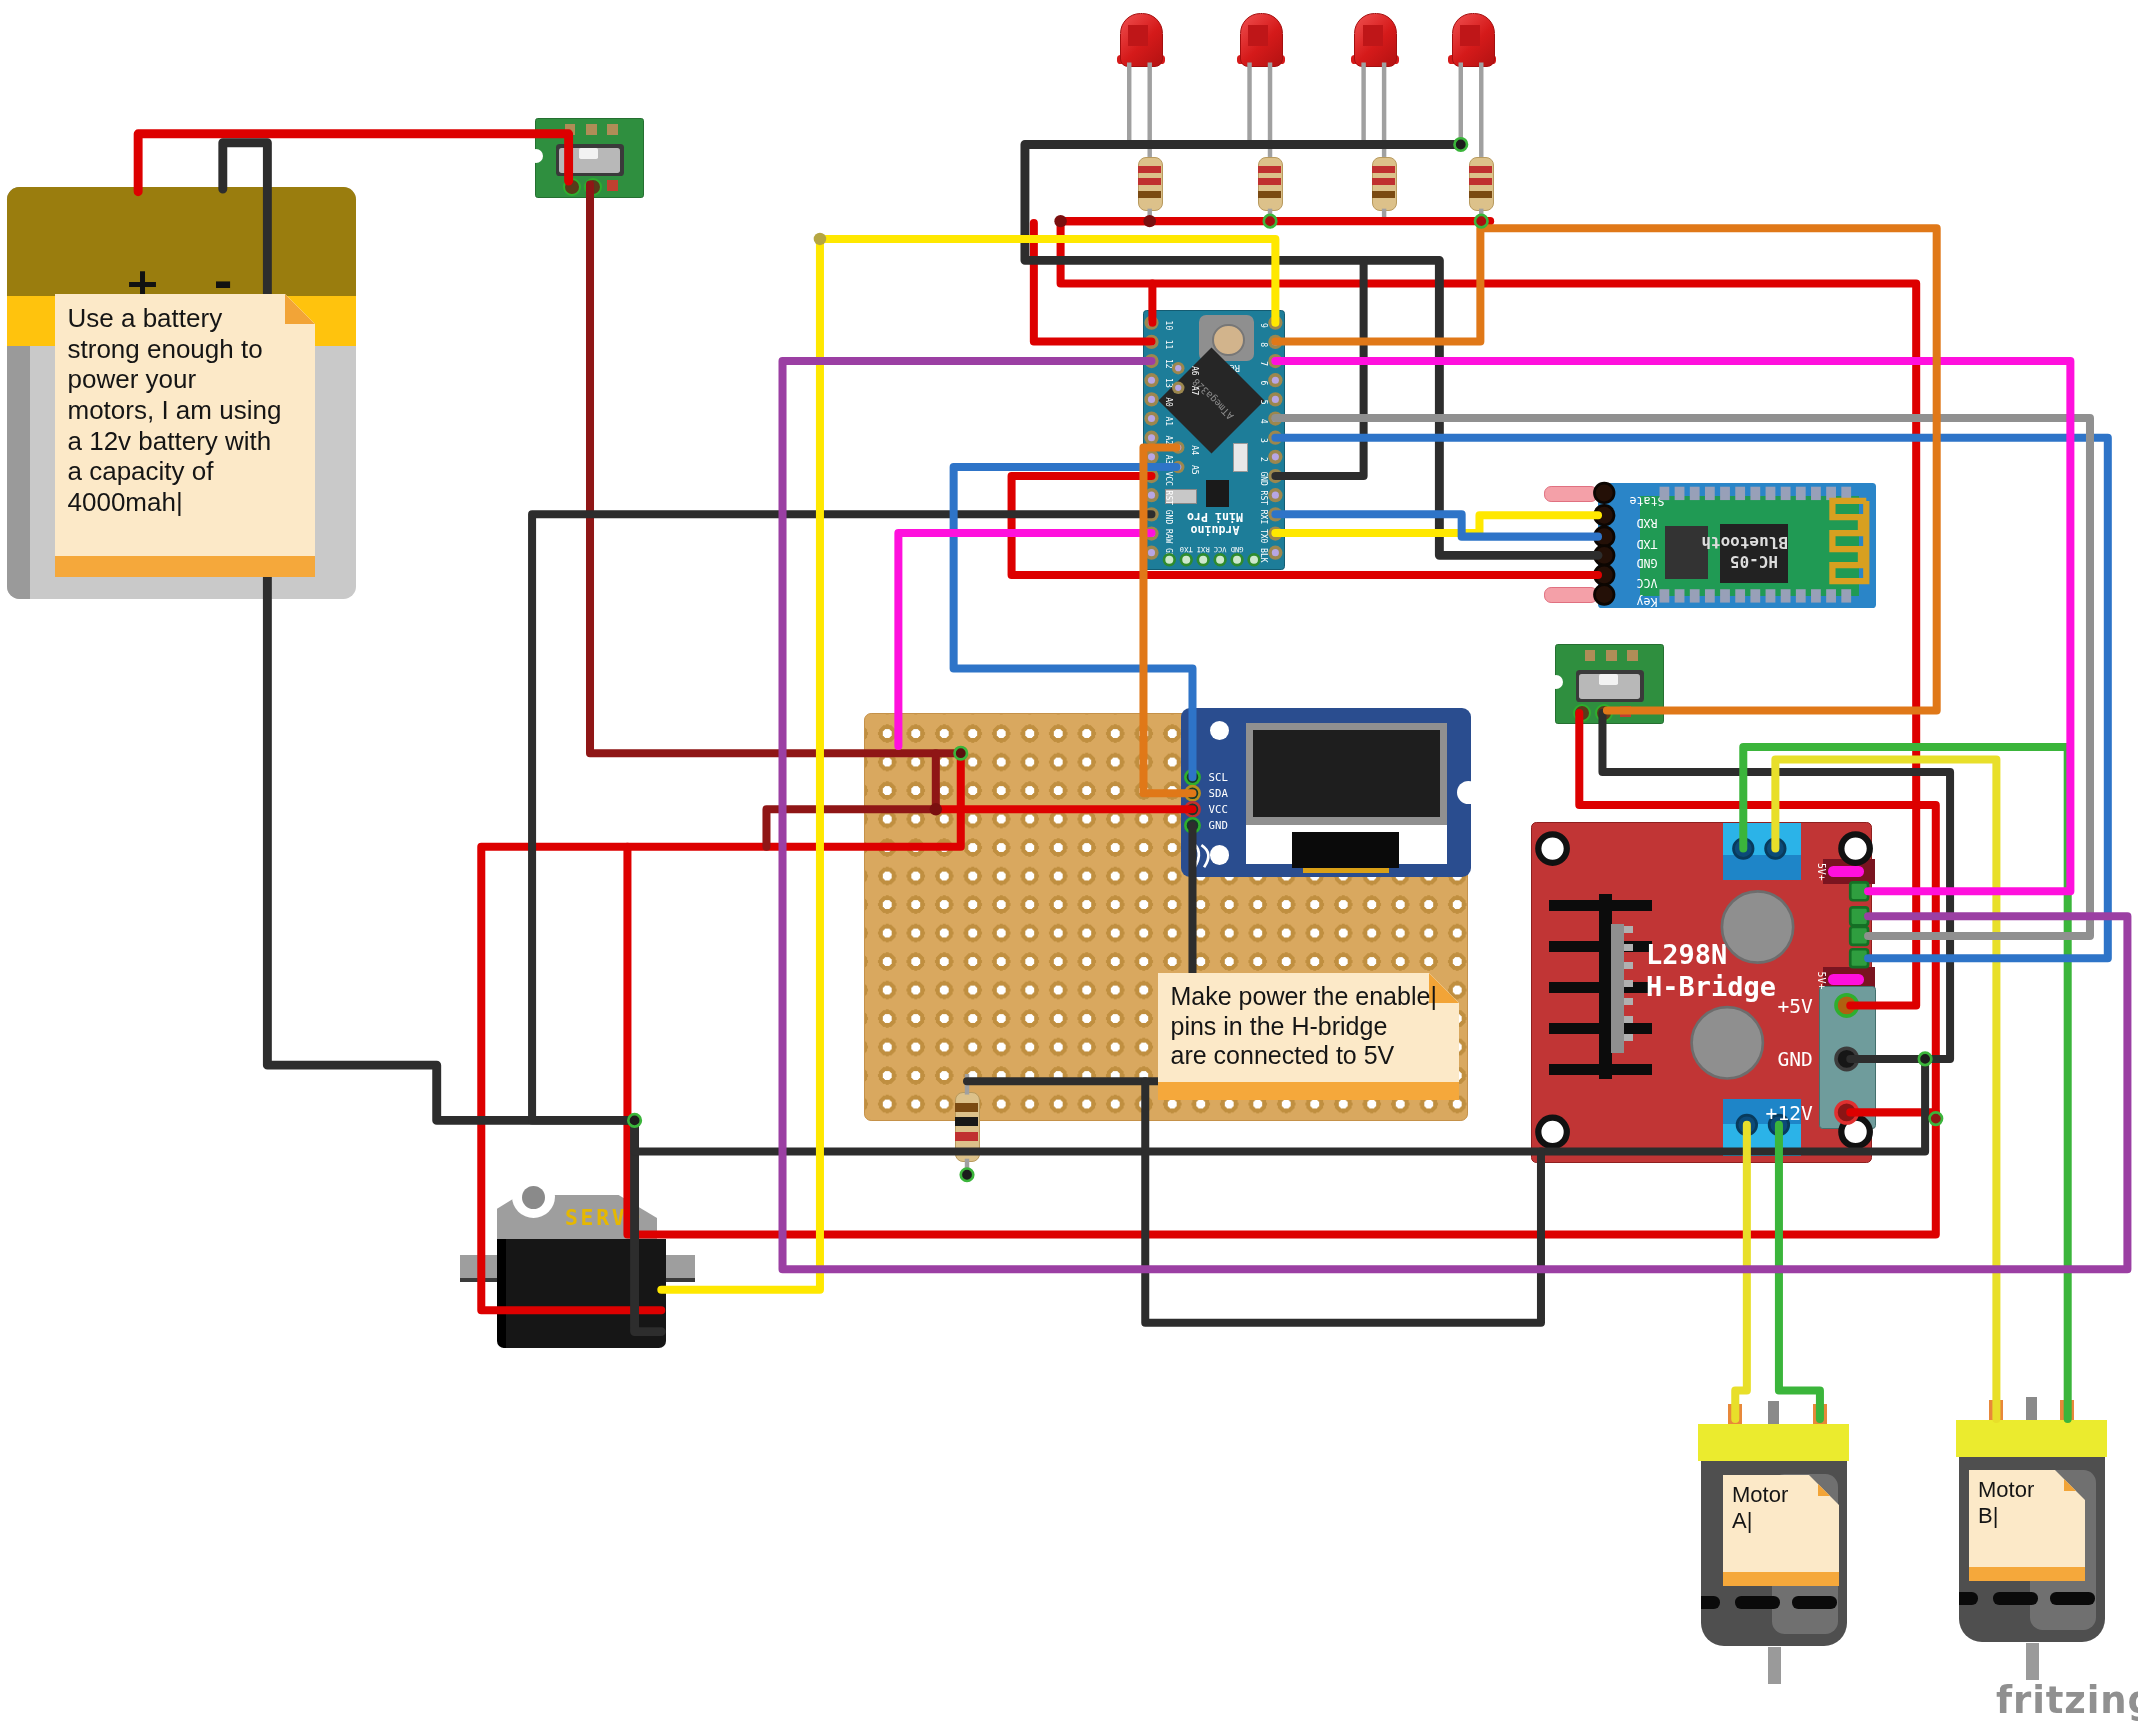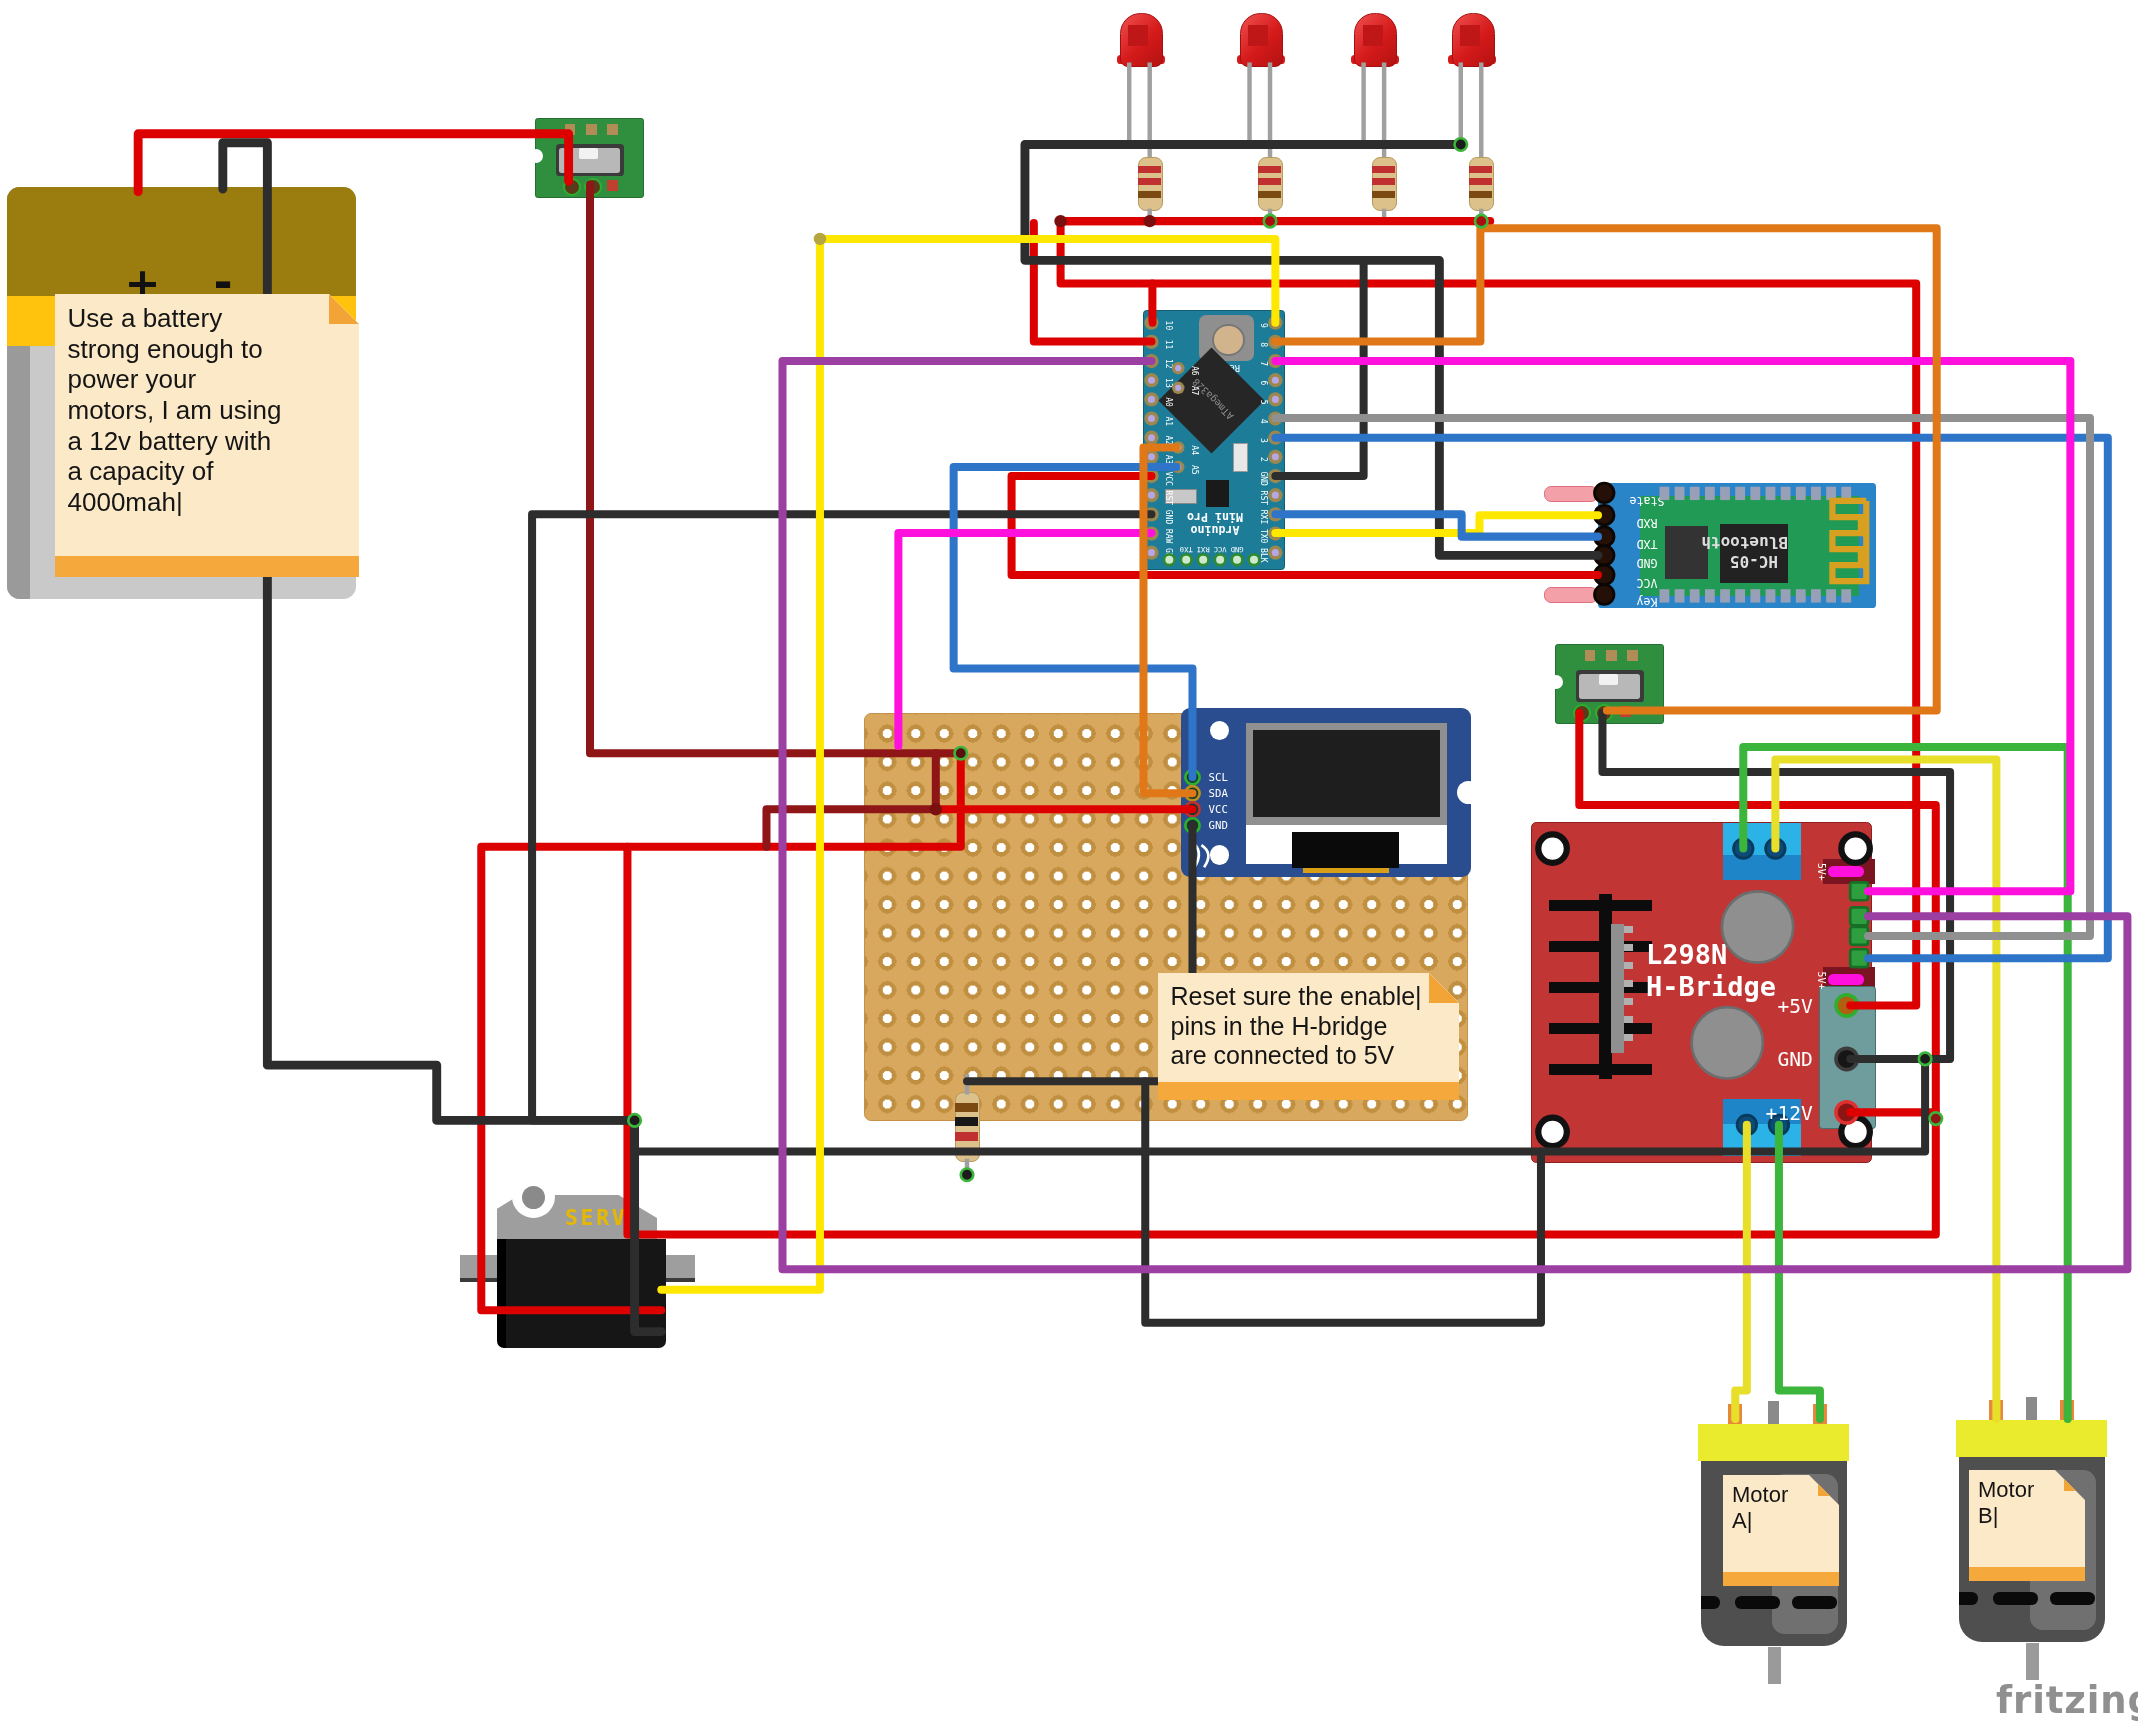--- a/index.html
+++ b/index.html
@@ -440,35 +440,35 @@
       <circle cx="1639" cy="162" r="7" fill="#1c1c1c" stroke="#3bb53b" stroke-width="3"></circle>
       <circle cx="1425" cy="248" r="7" fill="#aa0f0f" stroke="#3bb53b" stroke-width="3"></circle>
       <circle cx="1662" cy="248" r="7" fill="#aa0f0f" stroke="#3bb53b" stroke-width="3"></circle>
       <circle cx="2160" cy="1188" r="7" fill="#1c1c1c" stroke="#3bb53b" stroke-width="3"></circle>
       <circle cx="920" cy="268" r="7" fill="#b5a642"></circle>
       <circle cx="1190" cy="248" r="7" fill="#7a0f0f"></circle>
       <circle cx="1290" cy="248" r="7" fill="#7a0f0f"></circle>
       <circle cx="1050" cy="908" r="7" fill="#7a0f0f"></circle>
     </svg>
 
-  <div class="note" style="left:55px;top:294px;width:304px;height:283px;">
+  <div class="note" style="left:55px;top:294px;width:260px;height:283px;">
     <div class="fold"></div>
     <div class="ntext">Use a battery
 strong enough to
 power your
 motors, I am using
 a 12v battery with
 a capacity of
 4000mah|</div>
     <div class="strip"></div>
   </div>
 
   <div class="note" style="left:1158px;top:973px;width:301px;height:127px;">
     <div class="fold"></div>
-    <div class="ntext" style="font-size:25px;">Reset sure the enable|
+    <div class="ntext" style="font-size:25px;">Make power the enable|
 pins in the H-bridge
 are connected to 5V</div>
     <div class="strip" style="height:18px;"></div>
   </div>
 
   <div class="note" style="left:1723px;top:1475px;width:116px;height:111px;">
     <div class="fold" style="width:21.4px;height:21.4px;"></div>
     <div class="ntext" style="font-size:22px;padding:7.1px 9px;">Motor
 A|</div>
     <div class="strip" style="height:14.3px;"></div>

